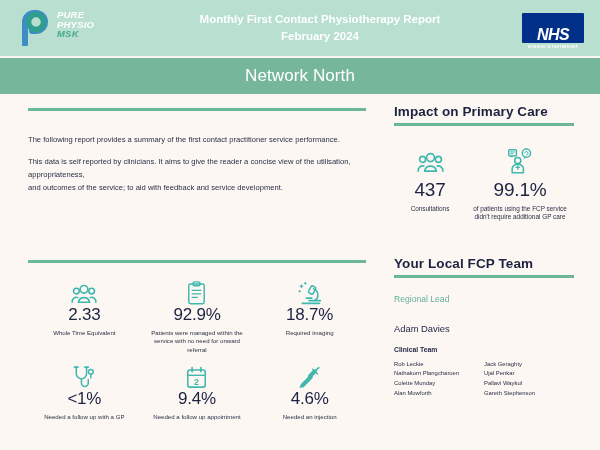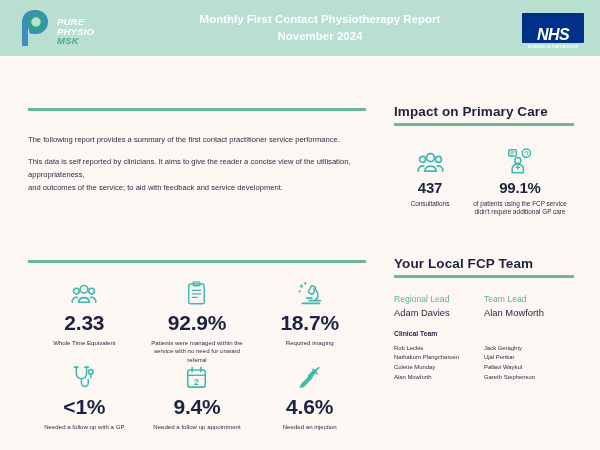--- a/index.html
+++ b/index.html
@@ -16,21 +16,21 @@
   }
 
   
   .header {
     position: absolute; left: 0; top: 0;
     width: 600px; height: 56px;
     background: #b8dfcf;
     display: flex; align-items: center;
   }
   .logo-block {
-    display: flex; align-items: flex-end;
+    display: flex; align-items: flex-start;
     margin-left: 18px; width: 130px;
   }
   .logo-mark { width: 34px; height: 36px; flex: 0 0 34px; }
   .logo-words {
     margin-left: 5px; line-height: 1.02;
     font-style: italic; font-weight: bold;
   }
   .logo-words .l1 { font-size: 9.5px; color: #ffffff; letter-spacing: .2px; }
   .logo-words .l2 { font-size: 9.5px; color: #ffffff; letter-spacing: .2px; }
   .logo-words .l3 { font-size: 9.5px; color: #4aa98e; letter-spacing: .2px; }
@@ -96,54 +96,54 @@
   .impact {
     position: absolute; left: 394px; top: 104px; width: 180px;
   }
   .impact-stats {
     display: flex; margin-top: 18px;
   }
   .impact-col { flex: 1; text-align: center; }
   .impact-col.left { flex: 0 0 72px; }
   .stat-icon { height: 30px; display: flex; align-items: flex-end; justify-content: center; }
   .stat-num {
-    font-size: 15px; font-weight: bold; color: #1c2340;
+    font-size: 19px; font-weight: normal; color: #1c2340;
     margin-top: 5px; letter-spacing: -.2px;
   }
   .stat-cap {
     font-size: 6.4px; color: #2a2f45; line-height: 1.4;
     margin-top: 4px;
   }
 
   .keydata {
     position: absolute; left: 28px; top: 256px; width: 338px;
   }
   .kd-grid {
     display: grid;
     grid-template-columns: repeat(3, 1fr);
     grid-template-rows: 84px 84px;
     margin-top: 12px;
   }
   .kd-cell { text-align: center; padding: 0 4px; }
   .kd-icon { height: 30px; display: flex; align-items: flex-end; justify-content: center; }
   .kd-num {
-    font-size: 21px; font-weight: bold; color: #1c2340;
-    margin-top: 6px; letter-spacing: -.2px;
+    font-size: 17px; font-weight: normal; color: #1c2340;
+    letter-spacing: -.2px;
   }
   .kd-cap {
     font-size: 6.1px; color: #2a2f45; line-height: 1.42; margin-top: 4px;
   }
 
   .team {
     position: absolute; left: 394px; top: 256px; width: 180px;
   }
   .team-cols { display: flex; margin-top: 16px; }
   .team-col { flex: 1; }
   .role-label {
-    font-size: 8.6px; color: #5fb299; margin-bottom: 3px;
+    font-size: 8.6px; color: #5fb299; margin-bottom: 19px;
   }
   .role-name {
     font-size: 9.4px; color: #1c2340;
   }
   .clin-head {
     font-size: 6.8px; font-weight: bold; color: #1c2340;
     margin-top: 12px;
   }
   .clin-cols { display: flex; margin-top: 7px; }
   .clin-col { flex: 1; }
@@ -169,29 +169,32 @@
       </span>
       <span class="logo-words">
         <div class="l1">PURE</div>
         <div class="l2">PHYSIO</div>
         <div class="l3">MSK</div>
       </span>
     </div>
 
     <div class="header-title">
       <div>Monthly First Contact Physiotherapy Report</div>
-      <div>November 2024</div>
+      <div>February 2024</div>
     </div>
 
     <div class="nhs-logo">
       <div class="nhs-text">NHS</div>
       <div class="nhs-sub">WORKING IN PARTNERSHIP</div>
     </div>
   </div>
 
+  <div class="banner">
+    <span class="banner-text">Network North</span>
+  </div>
 
   <div class="intro">
     <div class="sec-rule"></div>
     <div class="intro-body">
       <p>The following report provides a summary of the first contact practitioner service performance.</p>
       <p style="white-space:pre-line">This data is self reported by clinicians. It aims to give the reader a concise view of the utilisation, appropriateness,
 and outcomes of the service; to aid with feedback and service development.</p>
     </div>
   </div>
 
@@ -329,24 +332,20 @@
 
   <div class="team">
     <div class="sec-title">Your Local FCP Team</div>
     <div class="sec-rule"></div>
 
     <div class="team-cols">
       <div class="team-col">
         <div class="role-label">Regional Lead</div>
         <div class="role-name">Adam Davies</div>
       </div>
-      <div class="team-col">
-        <div class="role-label">Team Lead</div>
-        <div class="role-name">Alan Mowforth</div>
-      </div>
     </div>
 
     <div class="clin-head">Clinical Team</div>
 
     <div class="clin-cols">
       <div class="clin-col">
         <div class="clin-name">Rob Leckie</div>
         <div class="clin-name">Nathakorn Plangcharoen</div>
         <div class="clin-name">Colette Munday</div>
         <div class="clin-name">Alan Mowforth</div>

